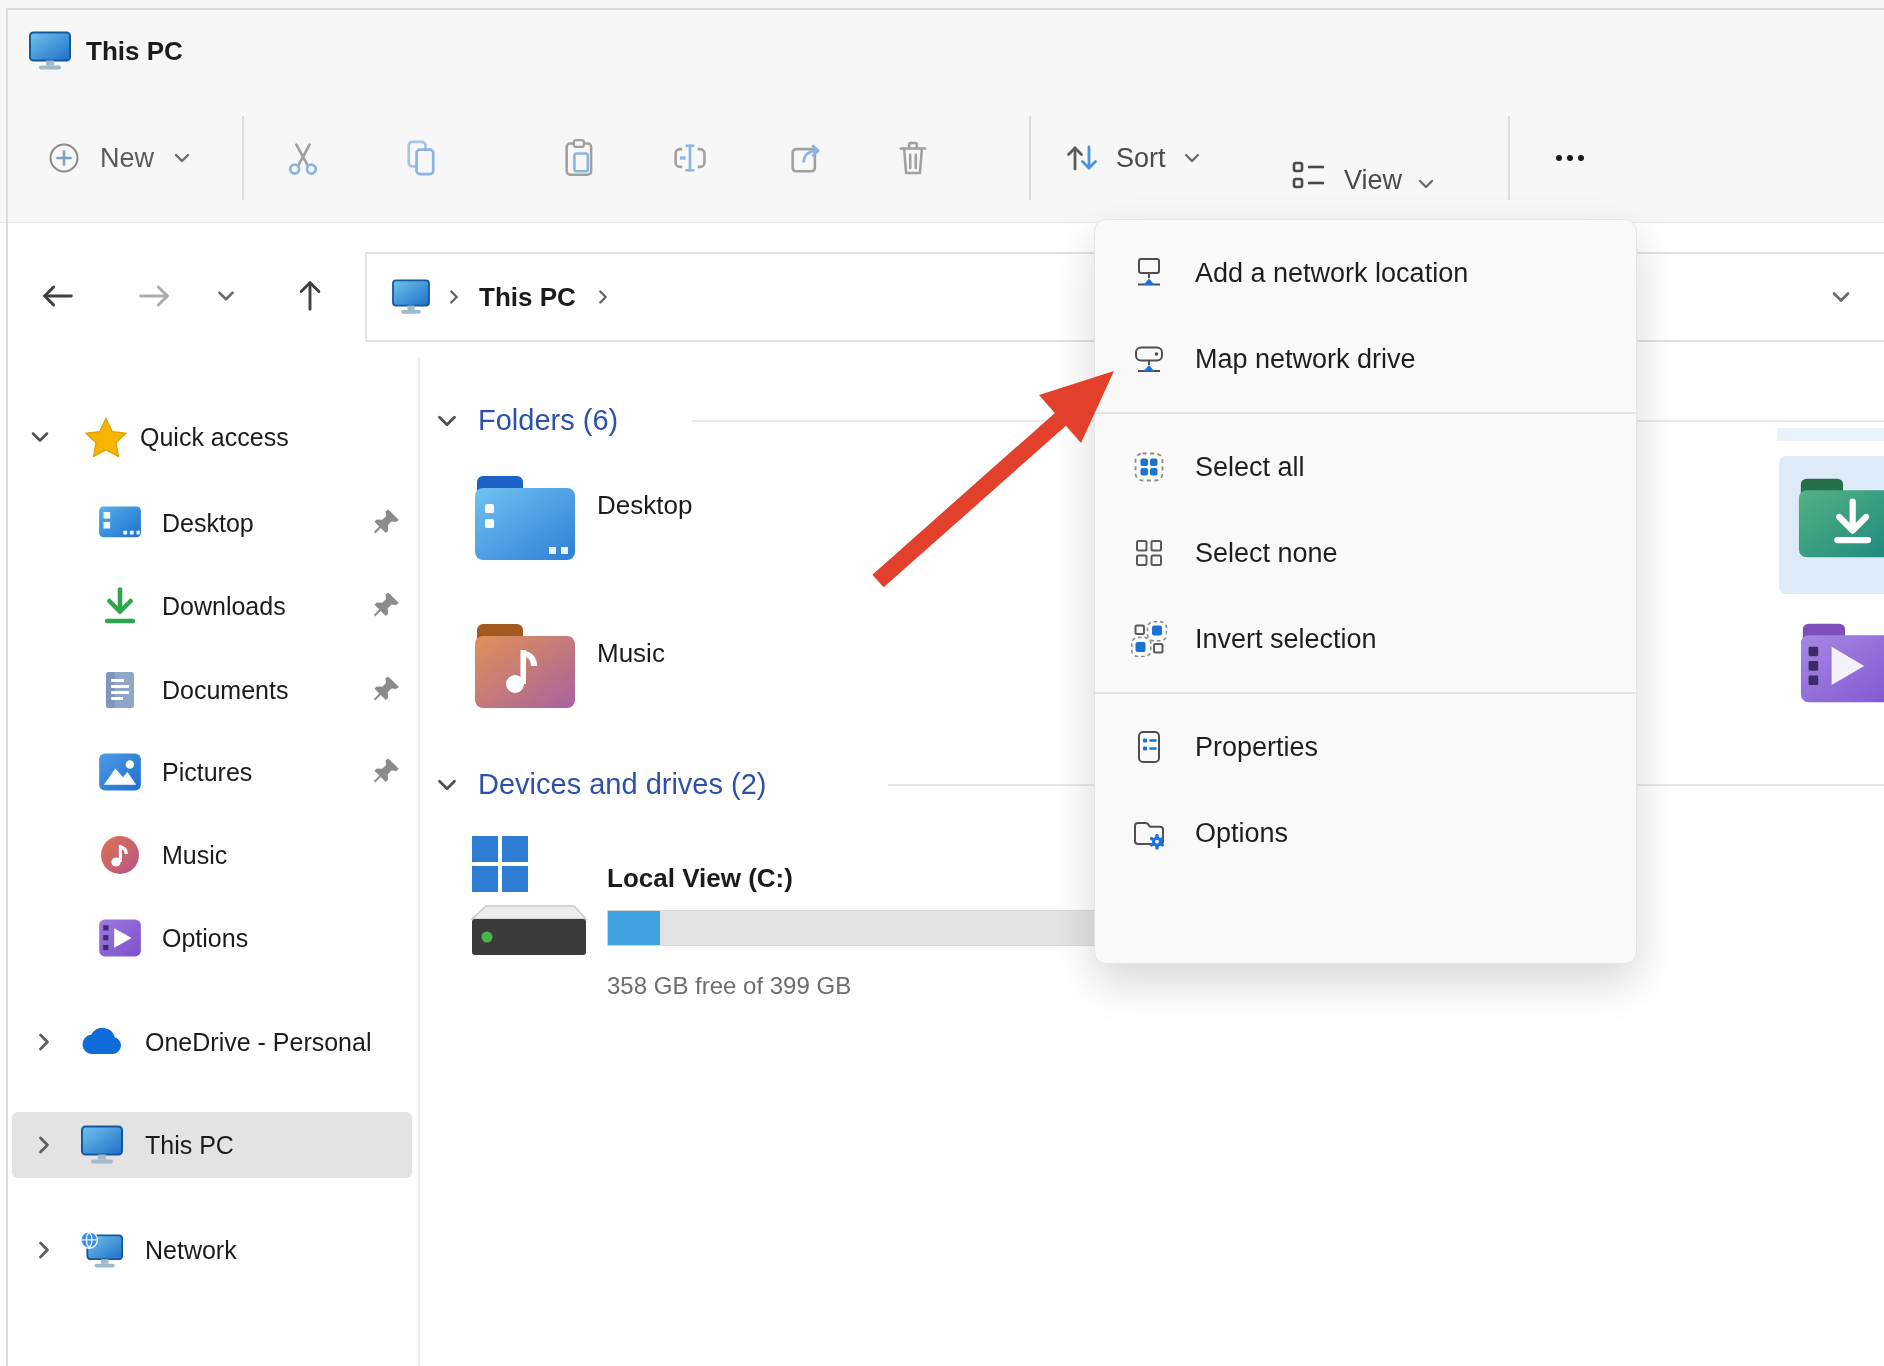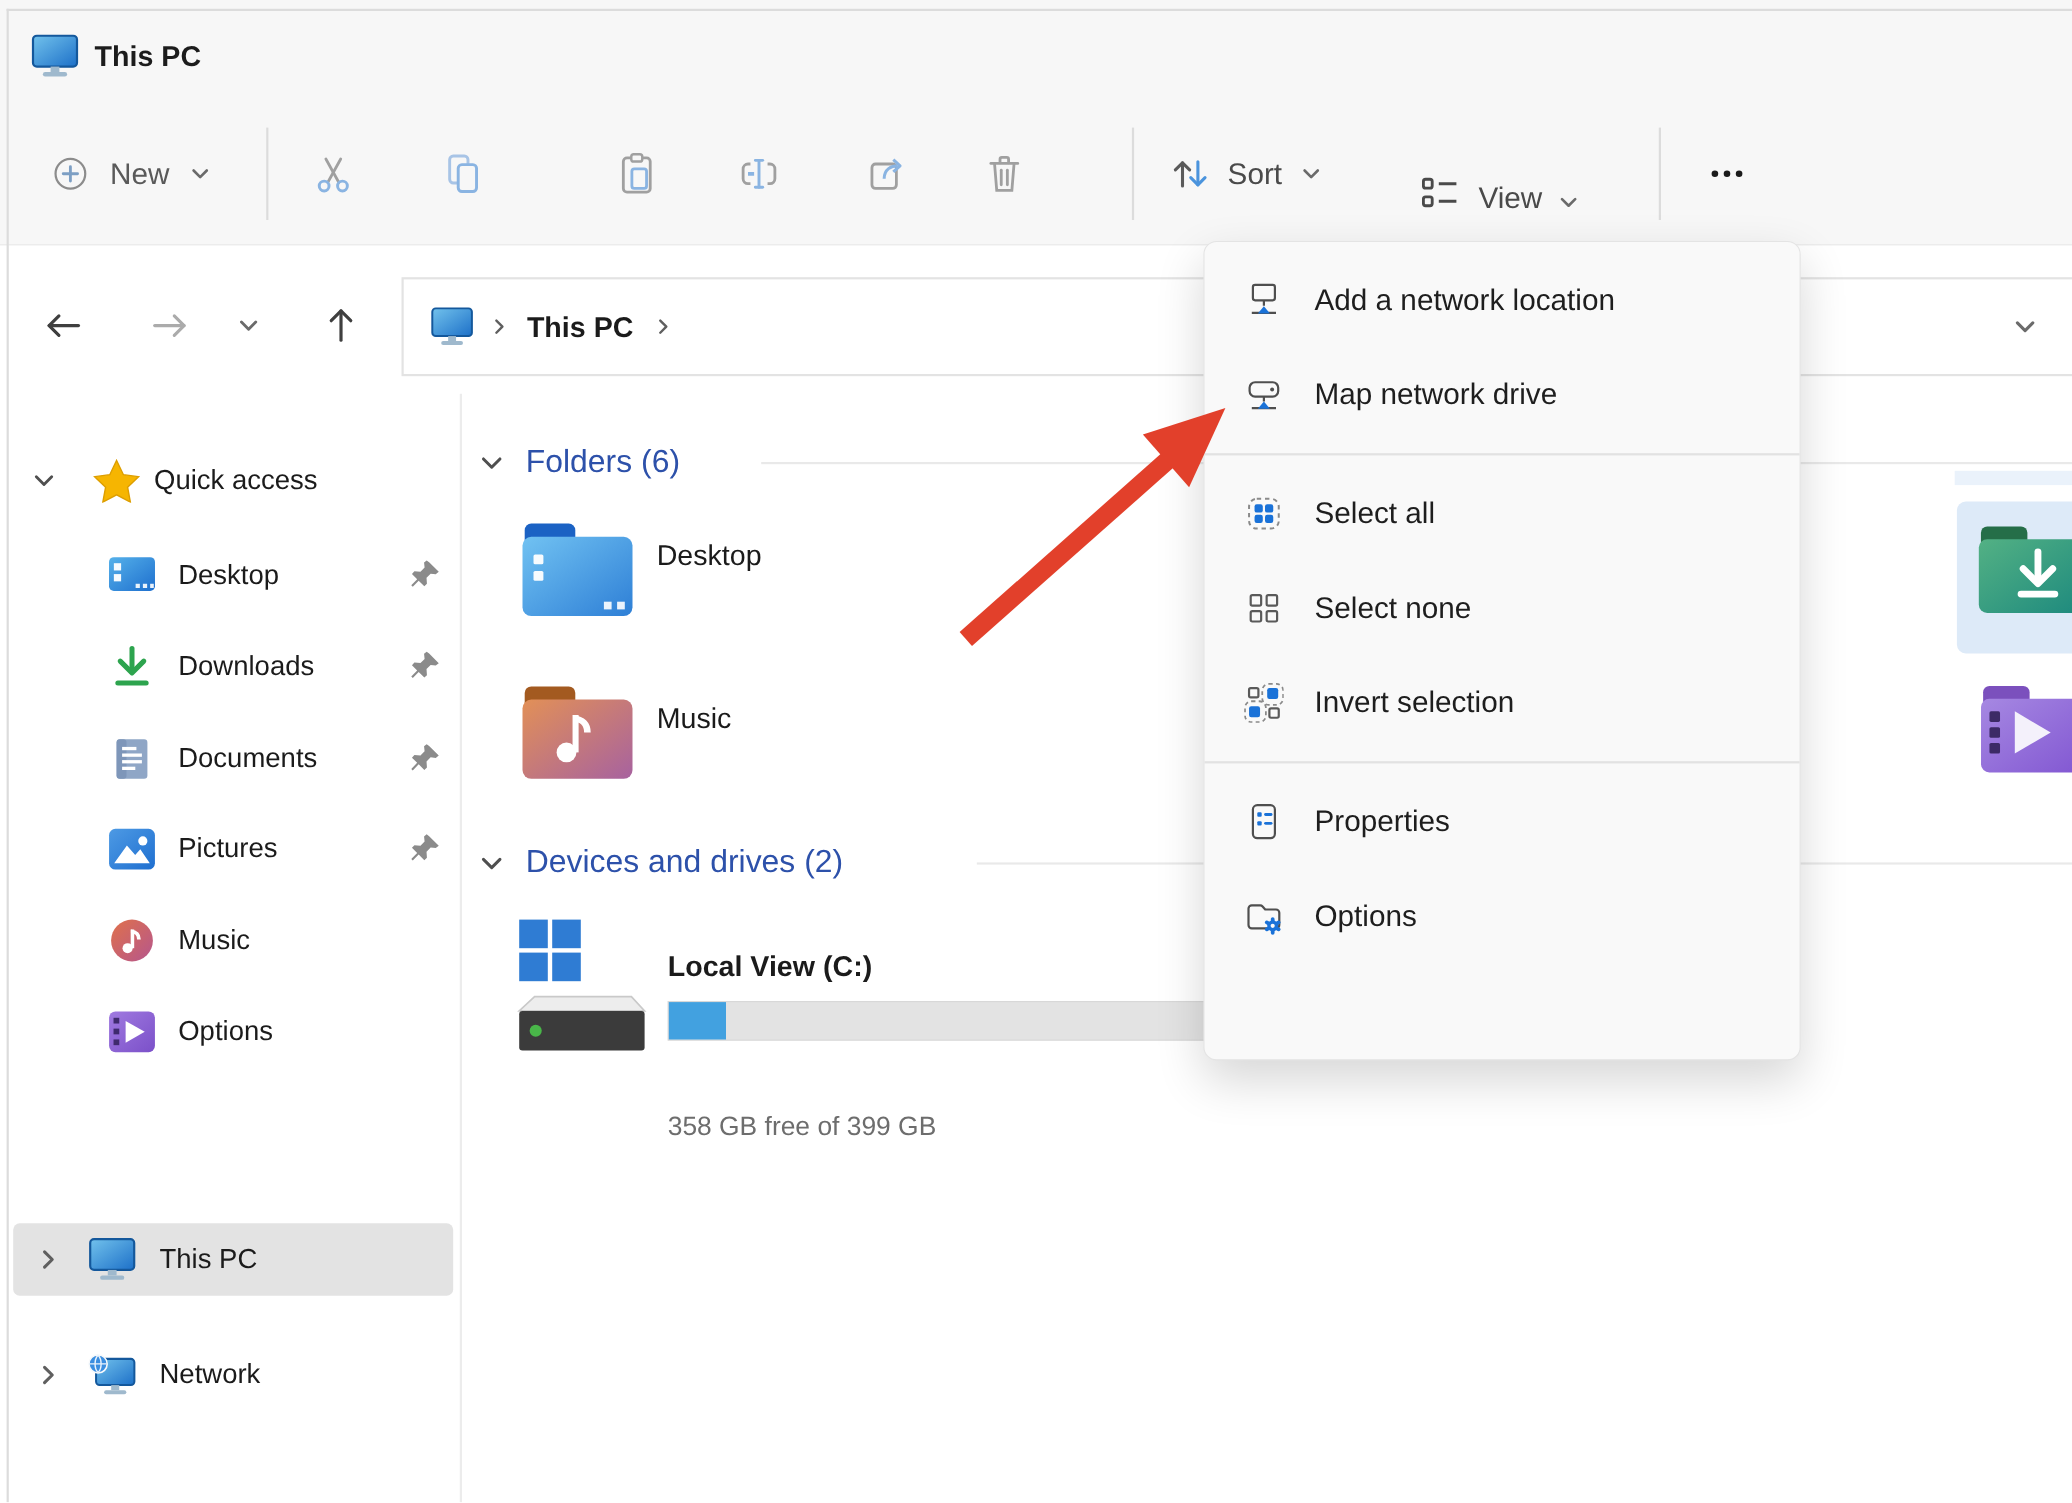--- a/index.html
+++ b/index.html
@@ -35,21 +35,21 @@
   .side-row .pin{position:absolute;left:372px;top:20px;width:30px;height:30px;}
   
   .group-chevron{position:absolute;width:30px;height:30px;}
   .group-label{position:absolute;font-size:29px;color:#2d51aa;white-space:nowrap;}
   .group-rule{position:absolute;height:2px;background:#e9e9e9;}
   .tile{position:absolute;}
   .tile .ficon{position:absolute;width:104px;height:94px;}
   .tile-label{position:absolute;font-size:26px;color:#1b1b1b;white-space:nowrap;}
   #drive-bar{position:absolute;left:607px;top:910px;width:505px;height:34px;background:#e3e3e3;border:1px solid #d8d8d8;}
   #drive-bar-fill{height:100%;background:#42a1e0;}
-  #drive-caption{position:absolute;left:607px;top:972px;font-size:24px;color:#6d6d6d;white-space:nowrap;margin-top:39px;}
+  #drive-caption{position:absolute;left:607px;top:972px;font-size:24px;color:#6d6d6d;white-space:nowrap;}
   
   #edge-sliver{position:absolute;left:1777px;top:428px;width:115px;height:13px;background:#eaf2fb;}
   #edge-sel{position:absolute;left:1779px;top:456px;width:113px;height:138px;background:#ddeaf8;border-radius:8px;}
   
   #context-menu{position:absolute;left:1094px;top:219px;width:543px;height:745px;background:#f9f9f9;
                 border:1px solid #e4e4e4;border-radius:12px;box-shadow:0 18px 44px rgba(0,0,0,.16);z-index:40;
                 padding-top:10px;box-sizing:border-box;}
   .menu-item{position:relative;height:86px;}
   .menu-item .micon{position:absolute;left:36px;top:25px;width:36px;height:36px;}
   .menu-item .mlabel{position:absolute;left:100px;top:50%;transform:translateY(-50%);font-size:27px;color:#1e1e1e;white-space:nowrap;}
@@ -407,20 +407,33 @@
               </linearGradient>
             </defs>
             <rect x="1" y="1" width="36" height="32" rx="5" fill="url(#gvid)"></rect>
             <rect x="4.5" y="6" width="4.5" height="4.5" fill="#3f2a6e"></rect>
             <rect x="4.5" y="14.5" width="4.5" height="4.5" fill="#3f2a6e"></rect>
             <rect x="4.5" y="23" width="4.5" height="4.5" fill="#3f2a6e"></rect>
             <polygon points="14,8.5 29,17 14,25.5" fill="#fff"></polygon>
           </svg>
         </span>
         <span class="slabel" style="left: 162px;">Options</span>
+      </div>
+      <div class="side-row" style="top: 649px;">
+        <span class="icon exp" style="left: 30px;">
+          <svg viewBox="0 0 24 24">
+            <polyline points="9,6 15,12 9,18" fill="none" stroke="#5f5f5f" stroke-width="2.4" stroke-linecap="round" stroke-linejoin="round"></polyline>
+          </svg>
+        </span>
+        <span class="icon sicon" style="left: 80px;">
+          <svg viewBox="0 0 44 30">
+            <path d="M13 27 h19.5 a8.5 8.5 0 0 0 2.2-16.7 A12.5 12.5 0 0 0 11.5 7.5 A9.5 9.5 0 0 0 13 27 z" fill="#0f6bd7"></path>
+          </svg>
+        </span>
+        <span class="slabel" style="left: 145px;">OneDrive - Personal</span>
       </div>
       <div class="side-row" style="top: 752px;">
         <div class="sel-bg"></div>
         <span class="icon exp" style="left: 30px;">
           <svg viewBox="0 0 24 24">
             <polyline points="9,6 15,12 9,18" fill="none" stroke="#5f5f5f" stroke-width="2.4" stroke-linecap="round" stroke-linejoin="round"></polyline>
           </svg>
         </span>
         <span class="icon sicon" style="left: 80px;">
           <svg viewBox="0 0 44 40">

